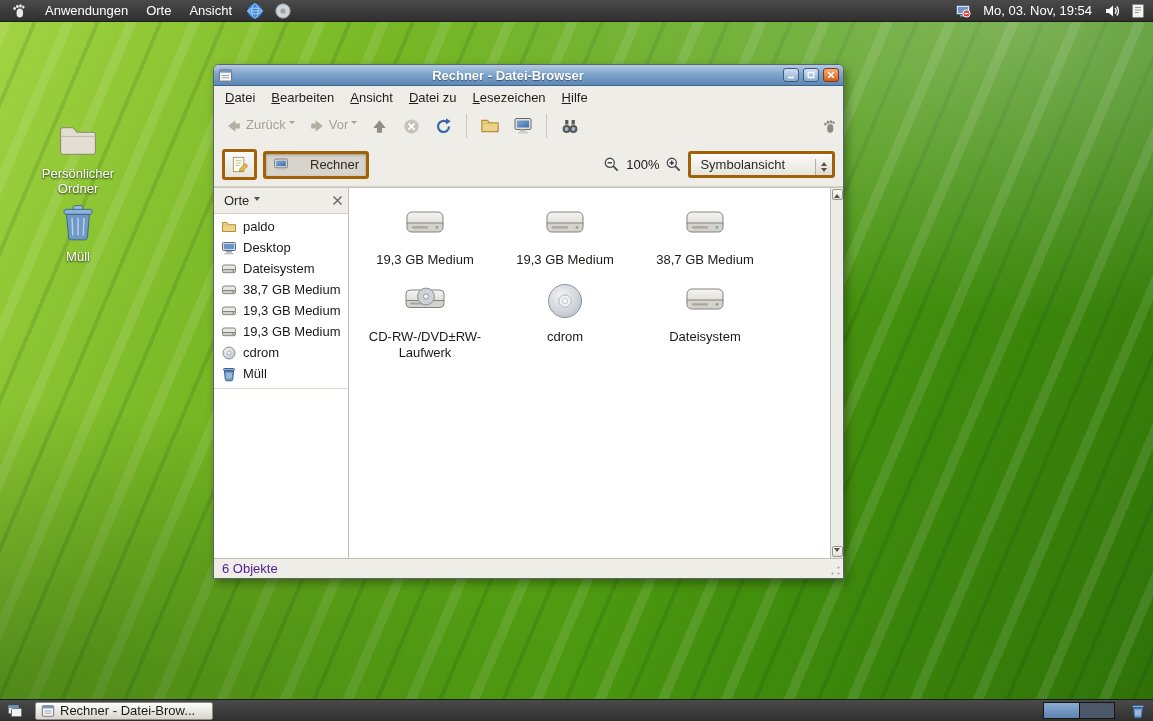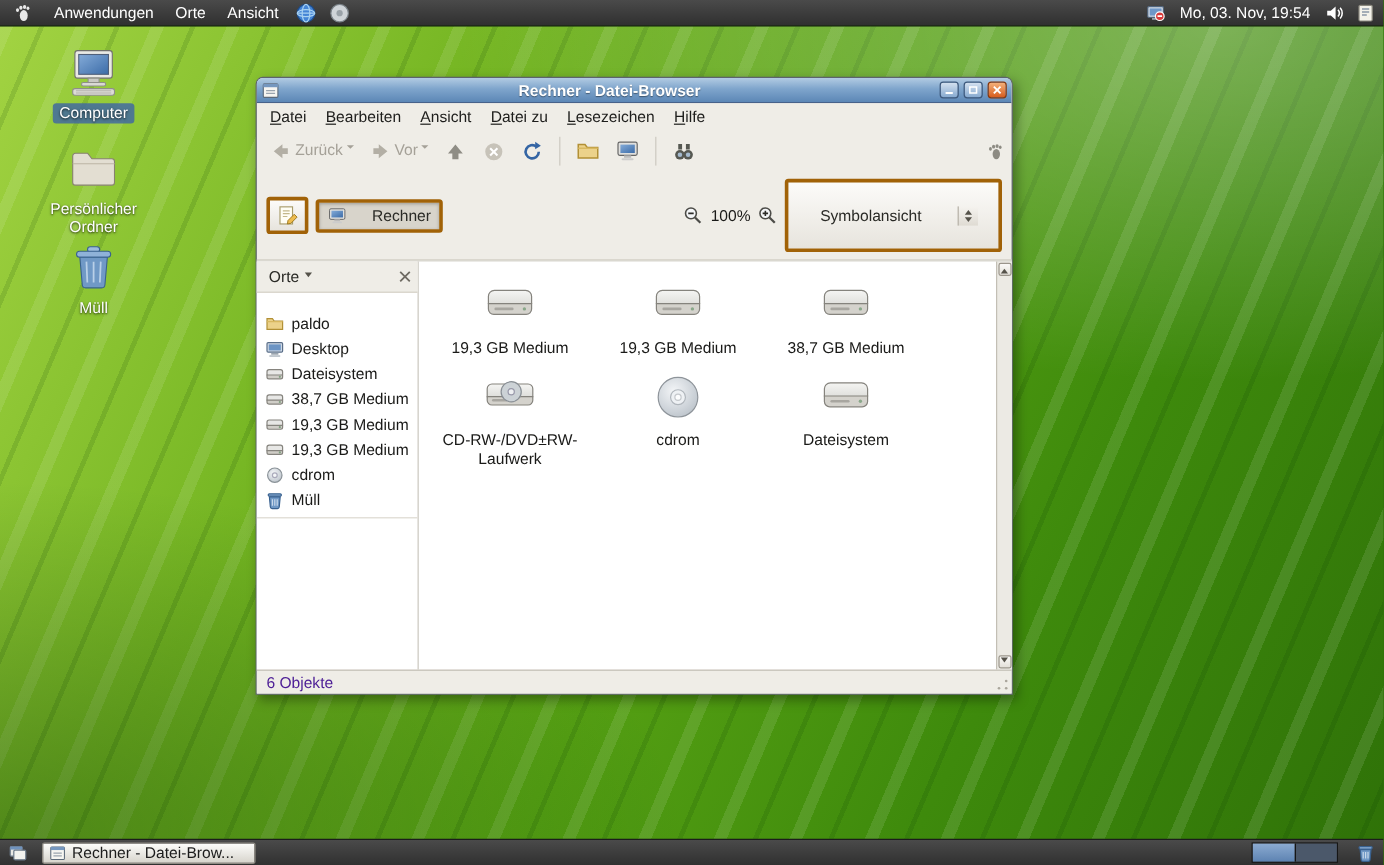--- a/index.html
+++ b/index.html
@@ -56,32 +56,32 @@
   .mi::first-letter{text-decoration:underline}
   .toolbar{display:flex;align-items:center;gap:3px;padding:4px 6px 6px;flex:none}
   .tbtn{display:flex;align-items:flex-start;gap:3px;padding:3px 5px;border-radius:3px;color:#3c3a36;white-space:nowrap}
   .tbtn.disabled{color:#a5a198}
   .tsep{width:1px;height:24px;background:#cdc9c0;margin:0 5px}
   .chev{width:0;height:0;border:3.5px solid transparent;border-top-color:#a5a198;margin-top:4px}
   .locbar{display:flex;align-items:center;gap:6px;padding:4px 8px 6px;flex:none;border-bottom:1px solid #d5d1c7}
   .btn{display:flex;align-items:center;gap:21px;padding:3px 7px;border:3px solid #a16207;border-radius:3px;
        background:linear-gradient(#fcfbf9,#e7e4dd);color:#2a2a26;white-space:nowrap}
   .btn.pressed{background:#d8d4cb;box-shadow:inset 0 1px 3px rgba(0,0,0,.28)}
-  .combo{display:flex;align-items:center;padding:17px;overflow:hidden}
+  .combo{display:flex;align-items:flex-end;padding:0;overflow:hidden}
   .combo .cl{padding:3px 9px;display:flex;align-items:center}
   .combo .carr{display:flex;flex-direction:column;justify-content:center;gap:2px;padding:0 5px;
                border-left:1px solid #b4afa5;background:linear-gradient(#f5f3ef,#dfdbd3)}
   .tri-up{width:0;height:0;border:3.5px solid transparent;border-bottom:4.5px solid #55524a}
   .tri-down{width:0;height:0;border:3.5px solid transparent;border-top:4.5px solid #55524a}
   .content{flex:1;display:flex;min-height:0;background:#fff;border-top:1px solid #c9c5bb}
   .sidebar{width:135px;flex:none;border-right:1px solid #c3bfb5;display:flex;flex-direction:column;background:#fff}
   .side-head{display:flex;align-items:center;height:26px;flex:none;padding:0 5px;background:#efede7;
              border-bottom:1px solid #d5d1c7;color:#2a2a26}
   .shl{display:flex;align-items:center;gap:5px;padding:2px 5px}
-  .side-list{flex:1;padding-top:15px;overflow:hidden}
+  .side-list{flex:1;padding-top:2px;overflow:hidden}
   .side-item{display:flex;align-items:center;gap:6px;height:21px;padding:0 4px 0 7px;color:#15151 3;white-space:nowrap}
   .side-sep{border-top:1px solid #ddd9d0;margin:4px 0 0}
   .files{flex:1;display:flex;flex-wrap:wrap;align-content:flex-start;padding:12px 6px;overflow:hidden;background:#fff}
   .file{width:140px;display:flex;flex-direction:column;align-items:center;margin-bottom:10px}
   .flabel{margin-top:4px;text-align:center;color:#1a1a18;line-height:1.18;max-width:132px}
   .vscroll{width:13px;flex:none;background:#eceae4;border-left:1px solid #c3bfb5;display:flex;
            flex-direction:column;justify-content:space-between;align-items:center;padding:1px}
   .varrow{width:11px;height:11px;background:linear-gradient(#fbfaf8,#e3e0d9);border:1px solid #9a958b;
           border-radius:2px;display:flex;align-items:center;justify-content:center}
   .statusbar{height:20px;flex:none;display:flex;align-items:center;padding:0 8px;background:#efede7;
@@ -300,26 +300,20 @@
   </span>
   <span class="tray">
     <svg width="16" height="16">
         <use href="#sym-note"></use>
       </svg>
   </span>
 </div>
 
 <div class="desktop">
 
-  <div class="dicon selected" style="left:32px;top:17px">
-    <svg width="44" height="44">
-        <use href="#sym-computer"></use>
-      </svg>
-    <span class="lbl">Computer</span>
-  </div>
   <div class="dicon" style="left:32px;top:97px">
     <svg width="44" height="44">
         <use href="#sym-home"></use>
       </svg>
     <span class="lbl">Persönlicher Ordner</span>
   </div>
   <div class="dicon" style="left:32px;top:180px">
     <svg width="44" height="44">
         <use href="#sym-trash"></use>
       </svg>

